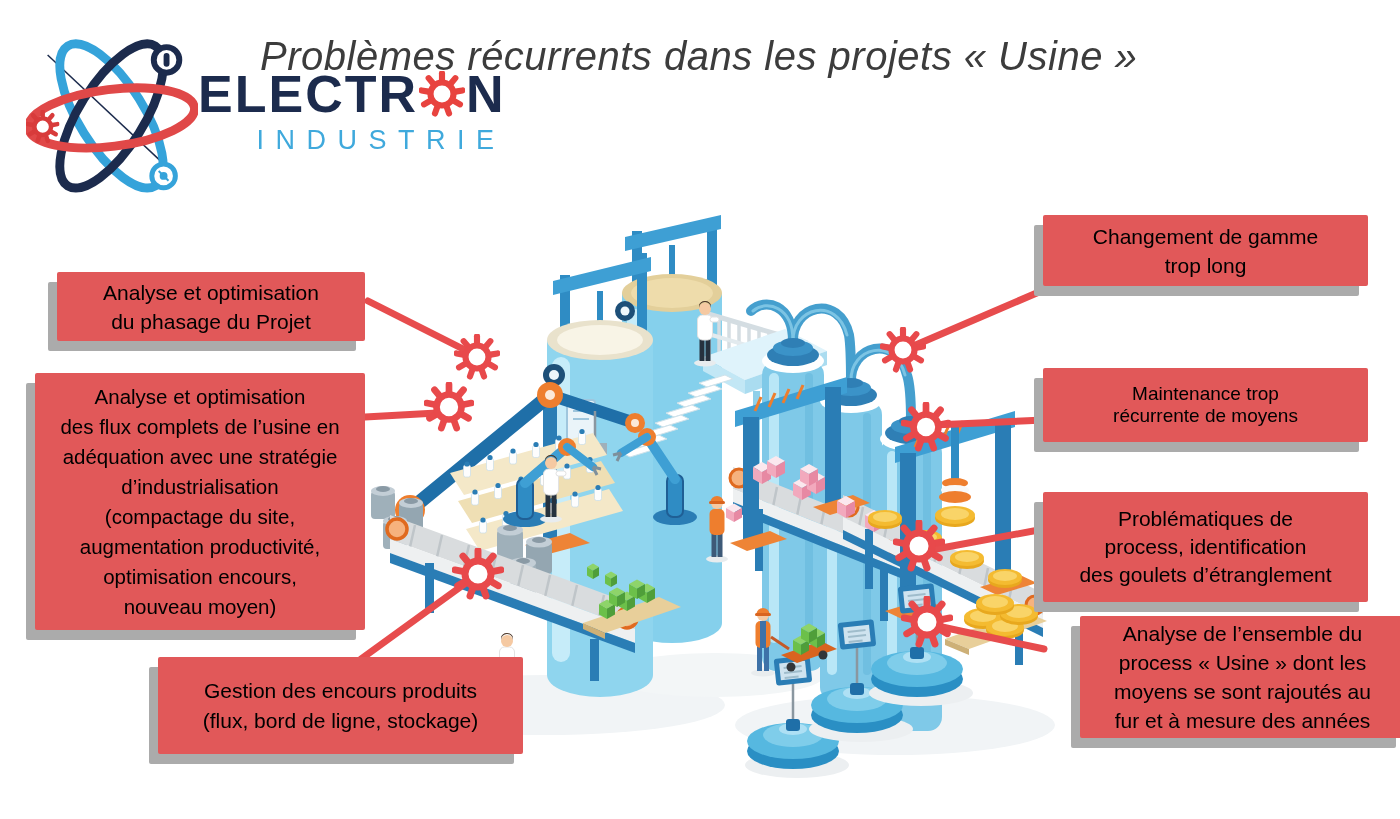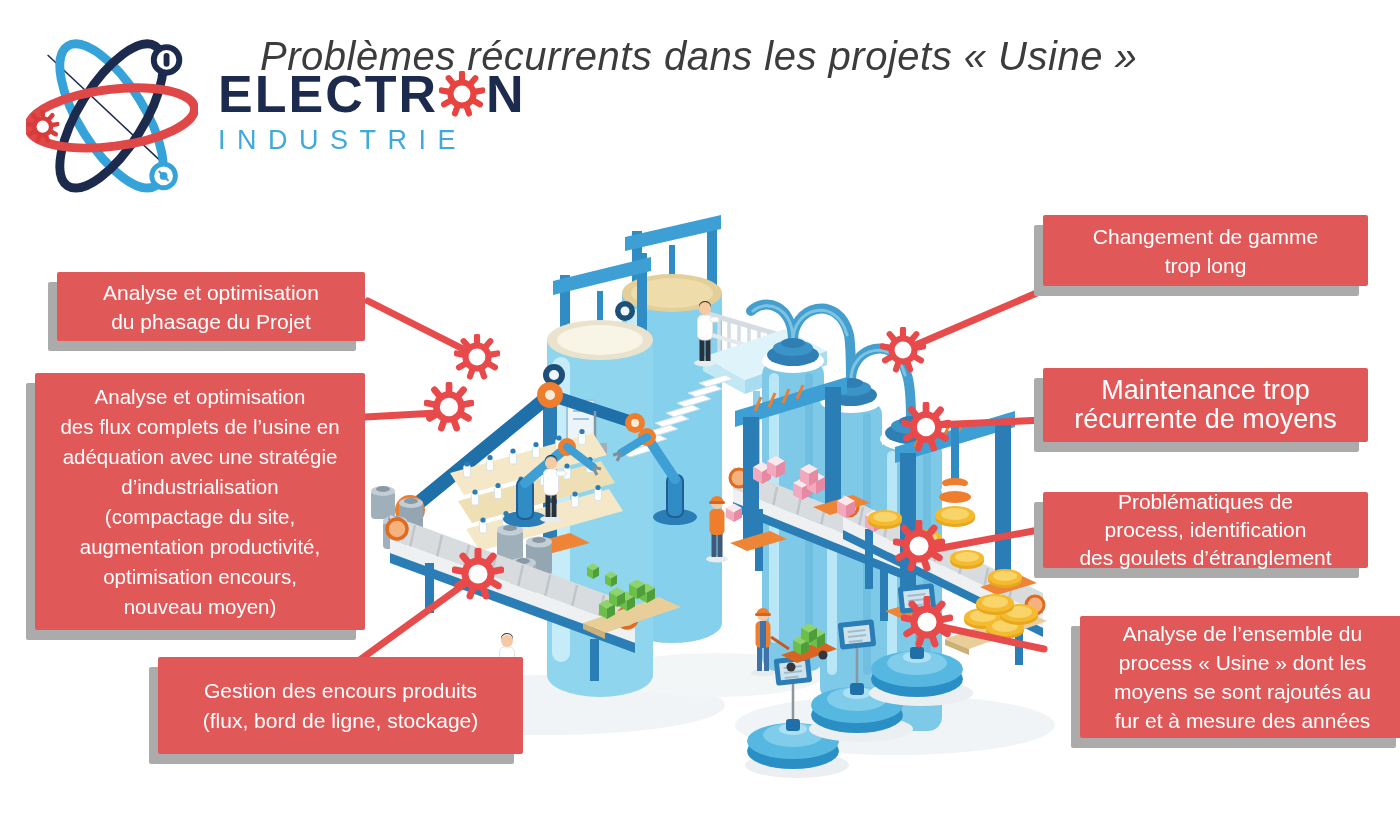--- a/index.html
+++ b/index.html
@@ -7,45 +7,45 @@
     width:1400px;height:819px;position:relative;background:#ffffff;
     font-family:"Liberation Sans",sans-serif;overflow:hidden;
   }
   
   .title{
     position:absolute;left:260px;top:34px;width:1040px;
     font-style:italic;font-size:40px;color:#3c3c3c;
     letter-spacing:.5px;
   }
   
-  .logo{position:absolute;left:26px;top:26px;display:flex;align-items:center;gap:20px;}
+  .logo{position:absolute;left:26px;top:26px;display:flex;align-items:center;gap:0;}
   .atom-svg{width:172px;height:172px;}
   .brand{display:flex;flex-direction:column;}
   .brand-main{display:flex;align-items:center;font-weight:bold;font-size:52px;color:#1c2b4d;letter-spacing:2px;line-height:1;}
   .brand-main .logo-gear{width:46px;height:46px;margin:0 1px;}
-  .brand-sub{font-size:27px;color:#3fa9dc;letter-spacing:11.5px;margin-top:5px;}
+  .brand-sub{font-size:27px;color:#3fa9dc;letter-spacing:11.5px;margin-top:5px;text-align:right;}
   
   .factory-svg{position:absolute;left:355px;top:215px;width:700px;height:600px;}
   
   .overlay-svg{position:absolute;left:0;top:0;width:1400px;height:819px;pointer-events:none;}
   .connector{stroke:#e74c4d;stroke-width:7;stroke-linecap:round;}
   .gear-use{color:#e8494b;}
   
   .callout{
-    position:absolute;background:#e15859;color:#ffffff;
+    position:absolute;background:#e15859;color:#000000;
     display:flex;align-items:center;justify-content:center;
     text-align:center;white-space:pre-line;
     box-shadow:-9px 10px 0 #ababab;border-radius:2px;
   }
   .c-l1{left:57px;top:272px;width:308px;height:69px;font-size:21px;line-height:29px;}
   .c-l2{left:35px;top:373px;width:330px;height:257px;font-size:20.5px;line-height:30px;}
   .c-l3{left:158px;top:657px;width:365px;height:97px;font-size:21px;line-height:30px;}
   .c-r1{left:1043px;top:215px;width:325px;height:71px;font-size:21px;line-height:29px;}
-  .c-r2{left:1043px;top:368px;width:325px;height:74px;font-size:27px;line-height:29px;}
-  .c-r3{left:1043px;top:492px;width:325px;height:76px;font-size:21px;line-height:28px;}
+  .c-r2{left:1043px;top:368px;width:325px;height:74px;font-size:19px;line-height:22px;}
+  .c-r3{left:1043px;top:492px;width:325px;height:110px;font-size:21px;line-height:28px;}
   .c-r4{left:1043px;top:616px;width:325px;height:122px;font-size:21px;line-height:29px;margin-left:37px;}
 </style>
 </head>
 <body>
 
 <svg width="0" height="0" style="position:absolute">
   <defs>
     <symbol id="gear" viewBox="-30 -30 60 60">
       <g stroke="currentColor" stroke-width="8" stroke-linecap="round">
         <line x1="0" y1="-18" x2="0" y2="-27"></line>

